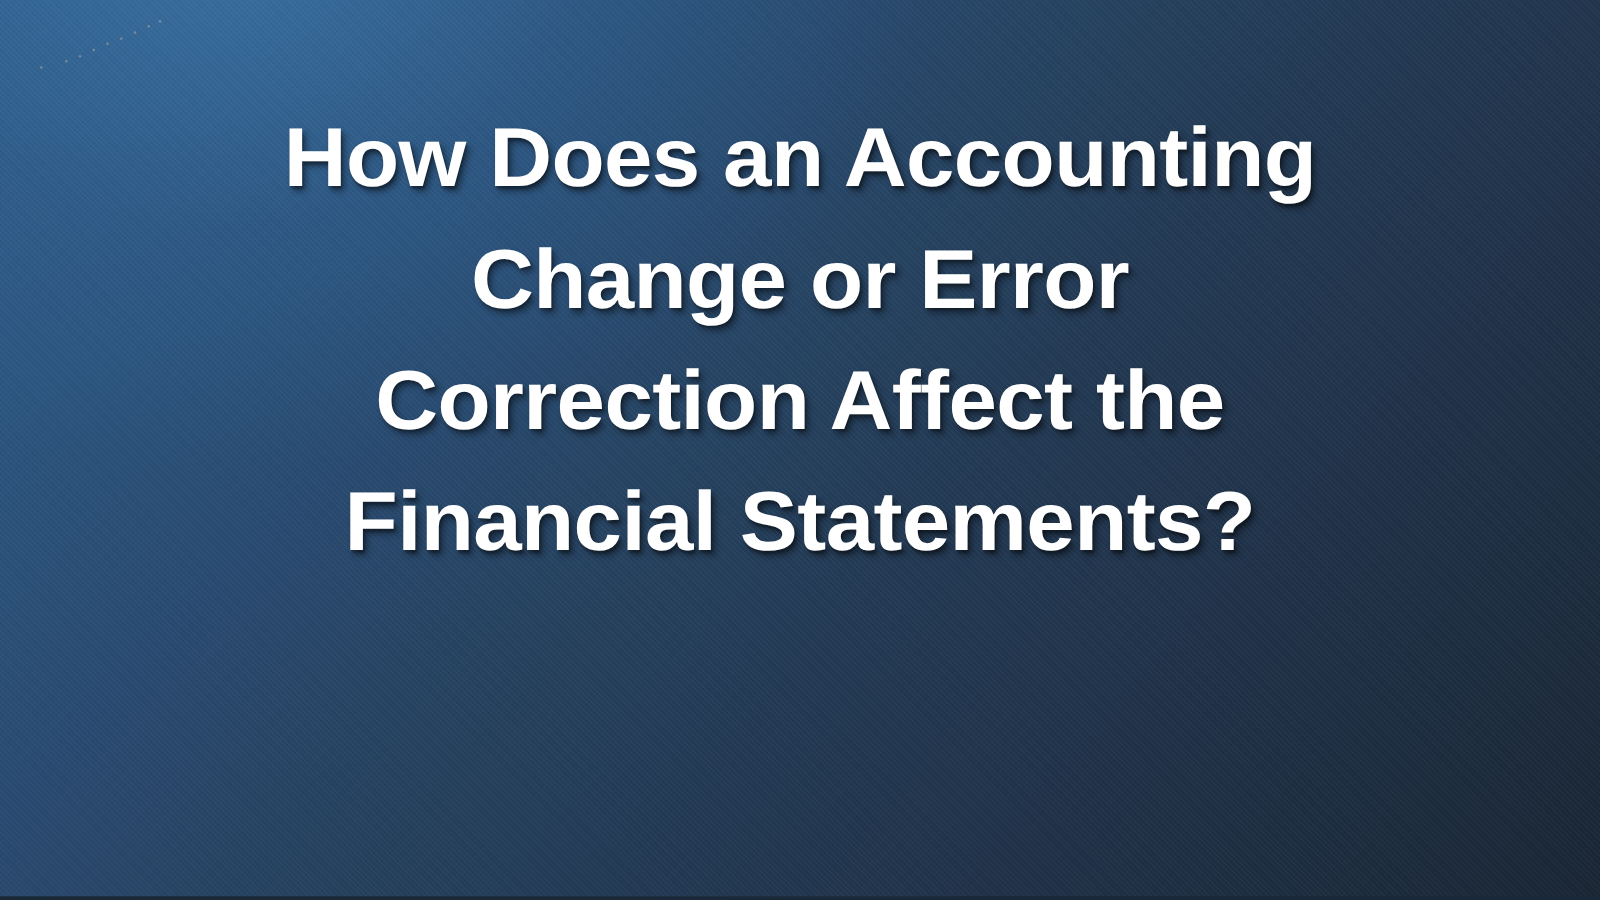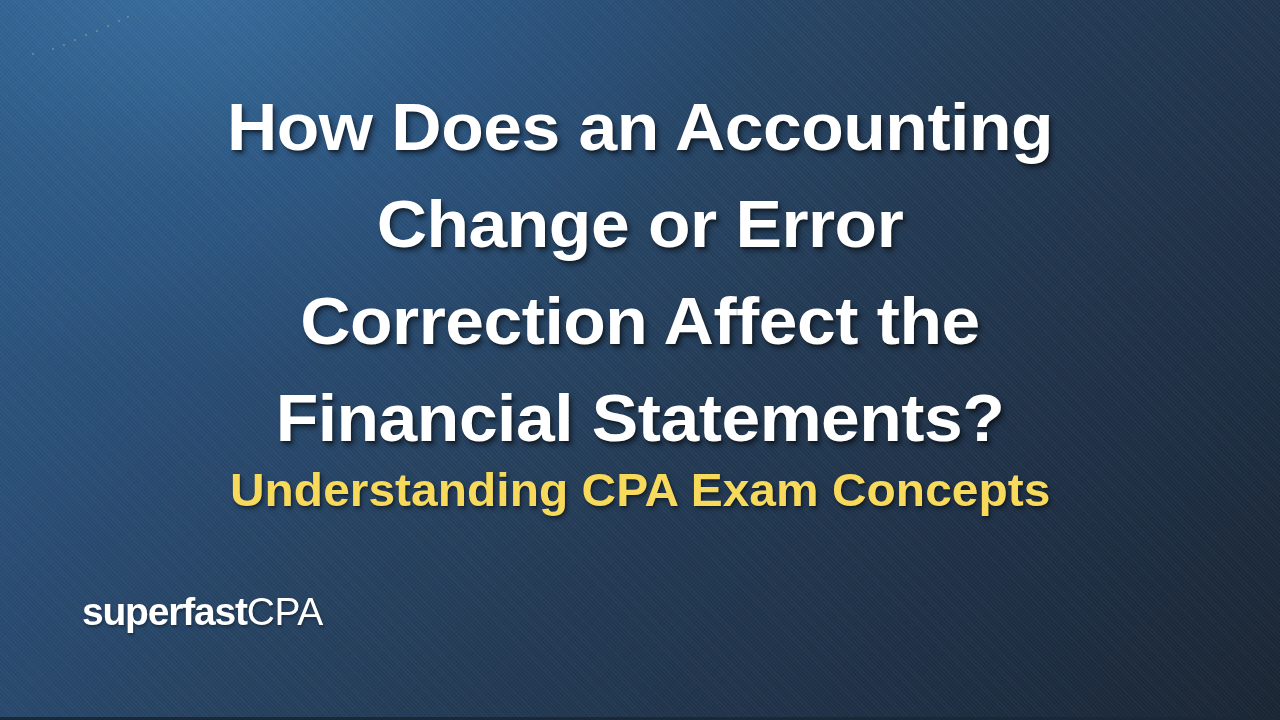--- a/index.html
+++ b/index.html
@@ -167,23 +167,16 @@
 
   <div id="content">
 
     <div id="title-block">
       <span class="title-line">How Does an Accounting</span>
       <span class="title-line">Change or Error</span>
       <span class="title-line">Correction Affect the</span>
       <span class="title-line">Financial Statements?</span>
     </div>
 
-    <div id="subtitle">
-      <span id="subtitle-text">Understanding CPA Exam Concepts</span>
-    </div>
 
-    <div id="logo">
-      <span id="logo-bold">superfast</span>
-        <span id="logo-light">CPA</span>
-    </div>
 
   </div>
 </div>
 
 </body></html>

